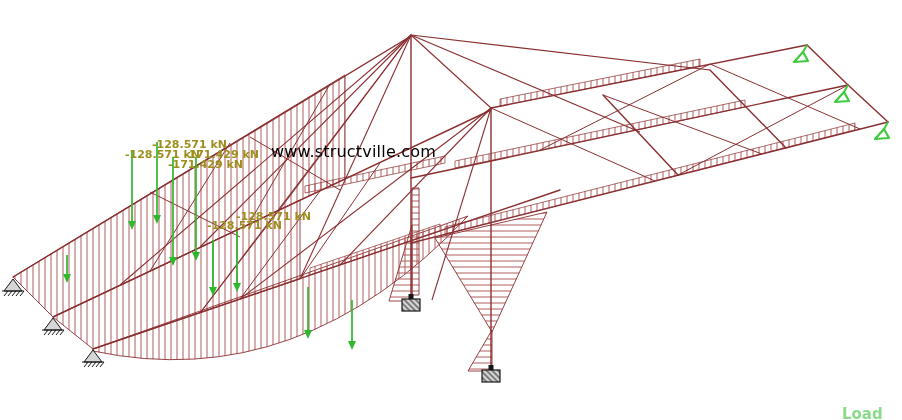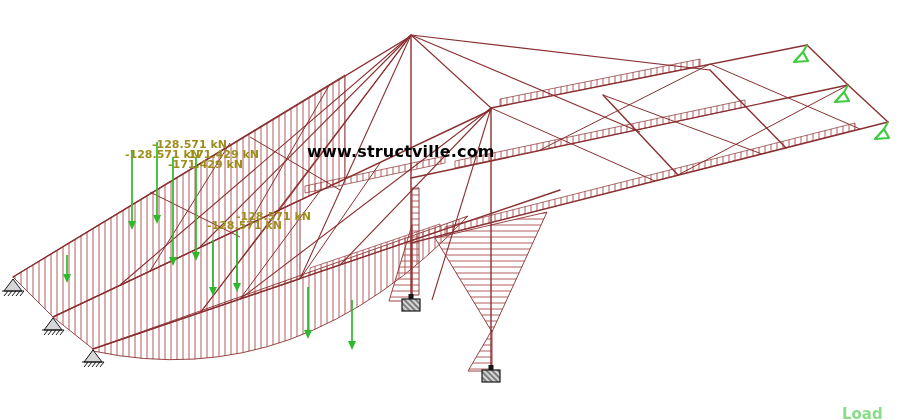--- a/index.html
+++ b/index.html
@@ -7,22 +7,22 @@
     position:relative;width:902px;height:420px;overflow:hidden;
     background:var(--bg,#fff);
     font-family:"DejaVu Sans","Liberation Sans",sans-serif;
   }
   .canvas svg{position:absolute;left:0;top:0;}
   .load-label{
     position:absolute;font-size:11px;font-weight:bold;line-height:11px;
     color:var(--load_label,#9d8f1d);white-space:nowrap;pointer-events:none;
   }
   .watermark{
-    position:absolute;left:271px;top:142px;font-size:16px;font-weight:bold;
-    color:var(--watermark,#000);letter-spacing:.2px;white-space:nowrap;margin-left:36px;
+    position:absolute;left:271px;top:142px;font-size:16px;font-weight:normal;
+    color:var(--watermark,#000);letter-spacing:.2px;white-space:nowrap;
   }
   .load-case{
     position:absolute;left:842px;top:405px;font-size:15px;font-weight:bold;
     color:var(--load_text_green,#7ed87e);white-space:nowrap;opacity:.9;
   }
 </style>
 </head>
 <body>
 
 <div class="canvas">

